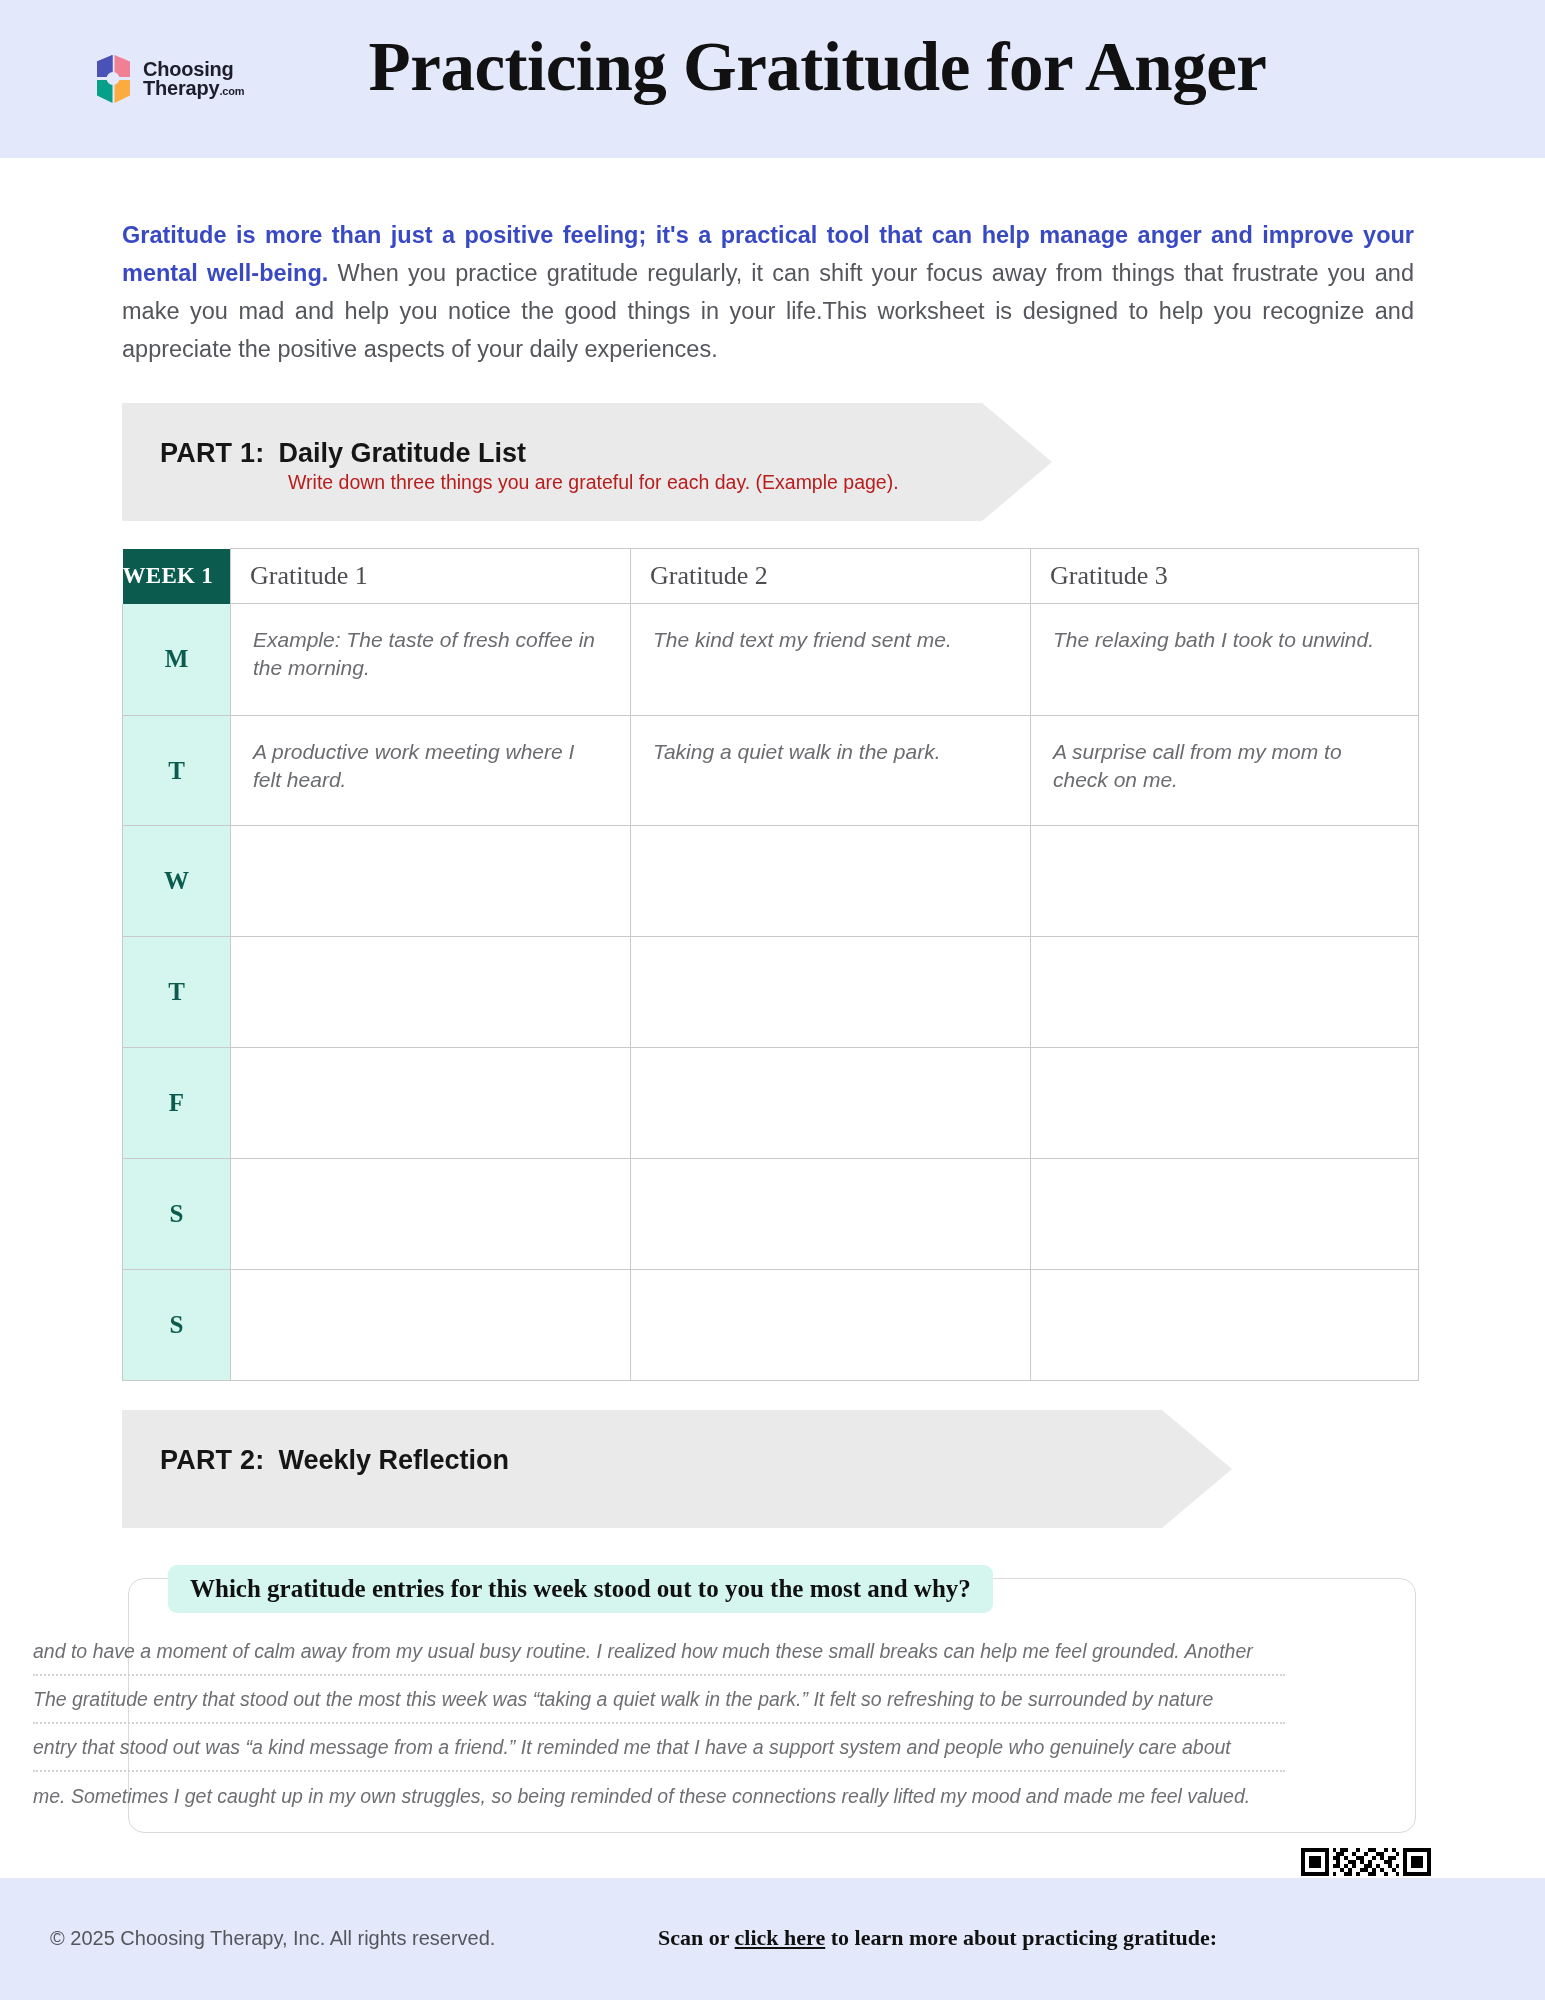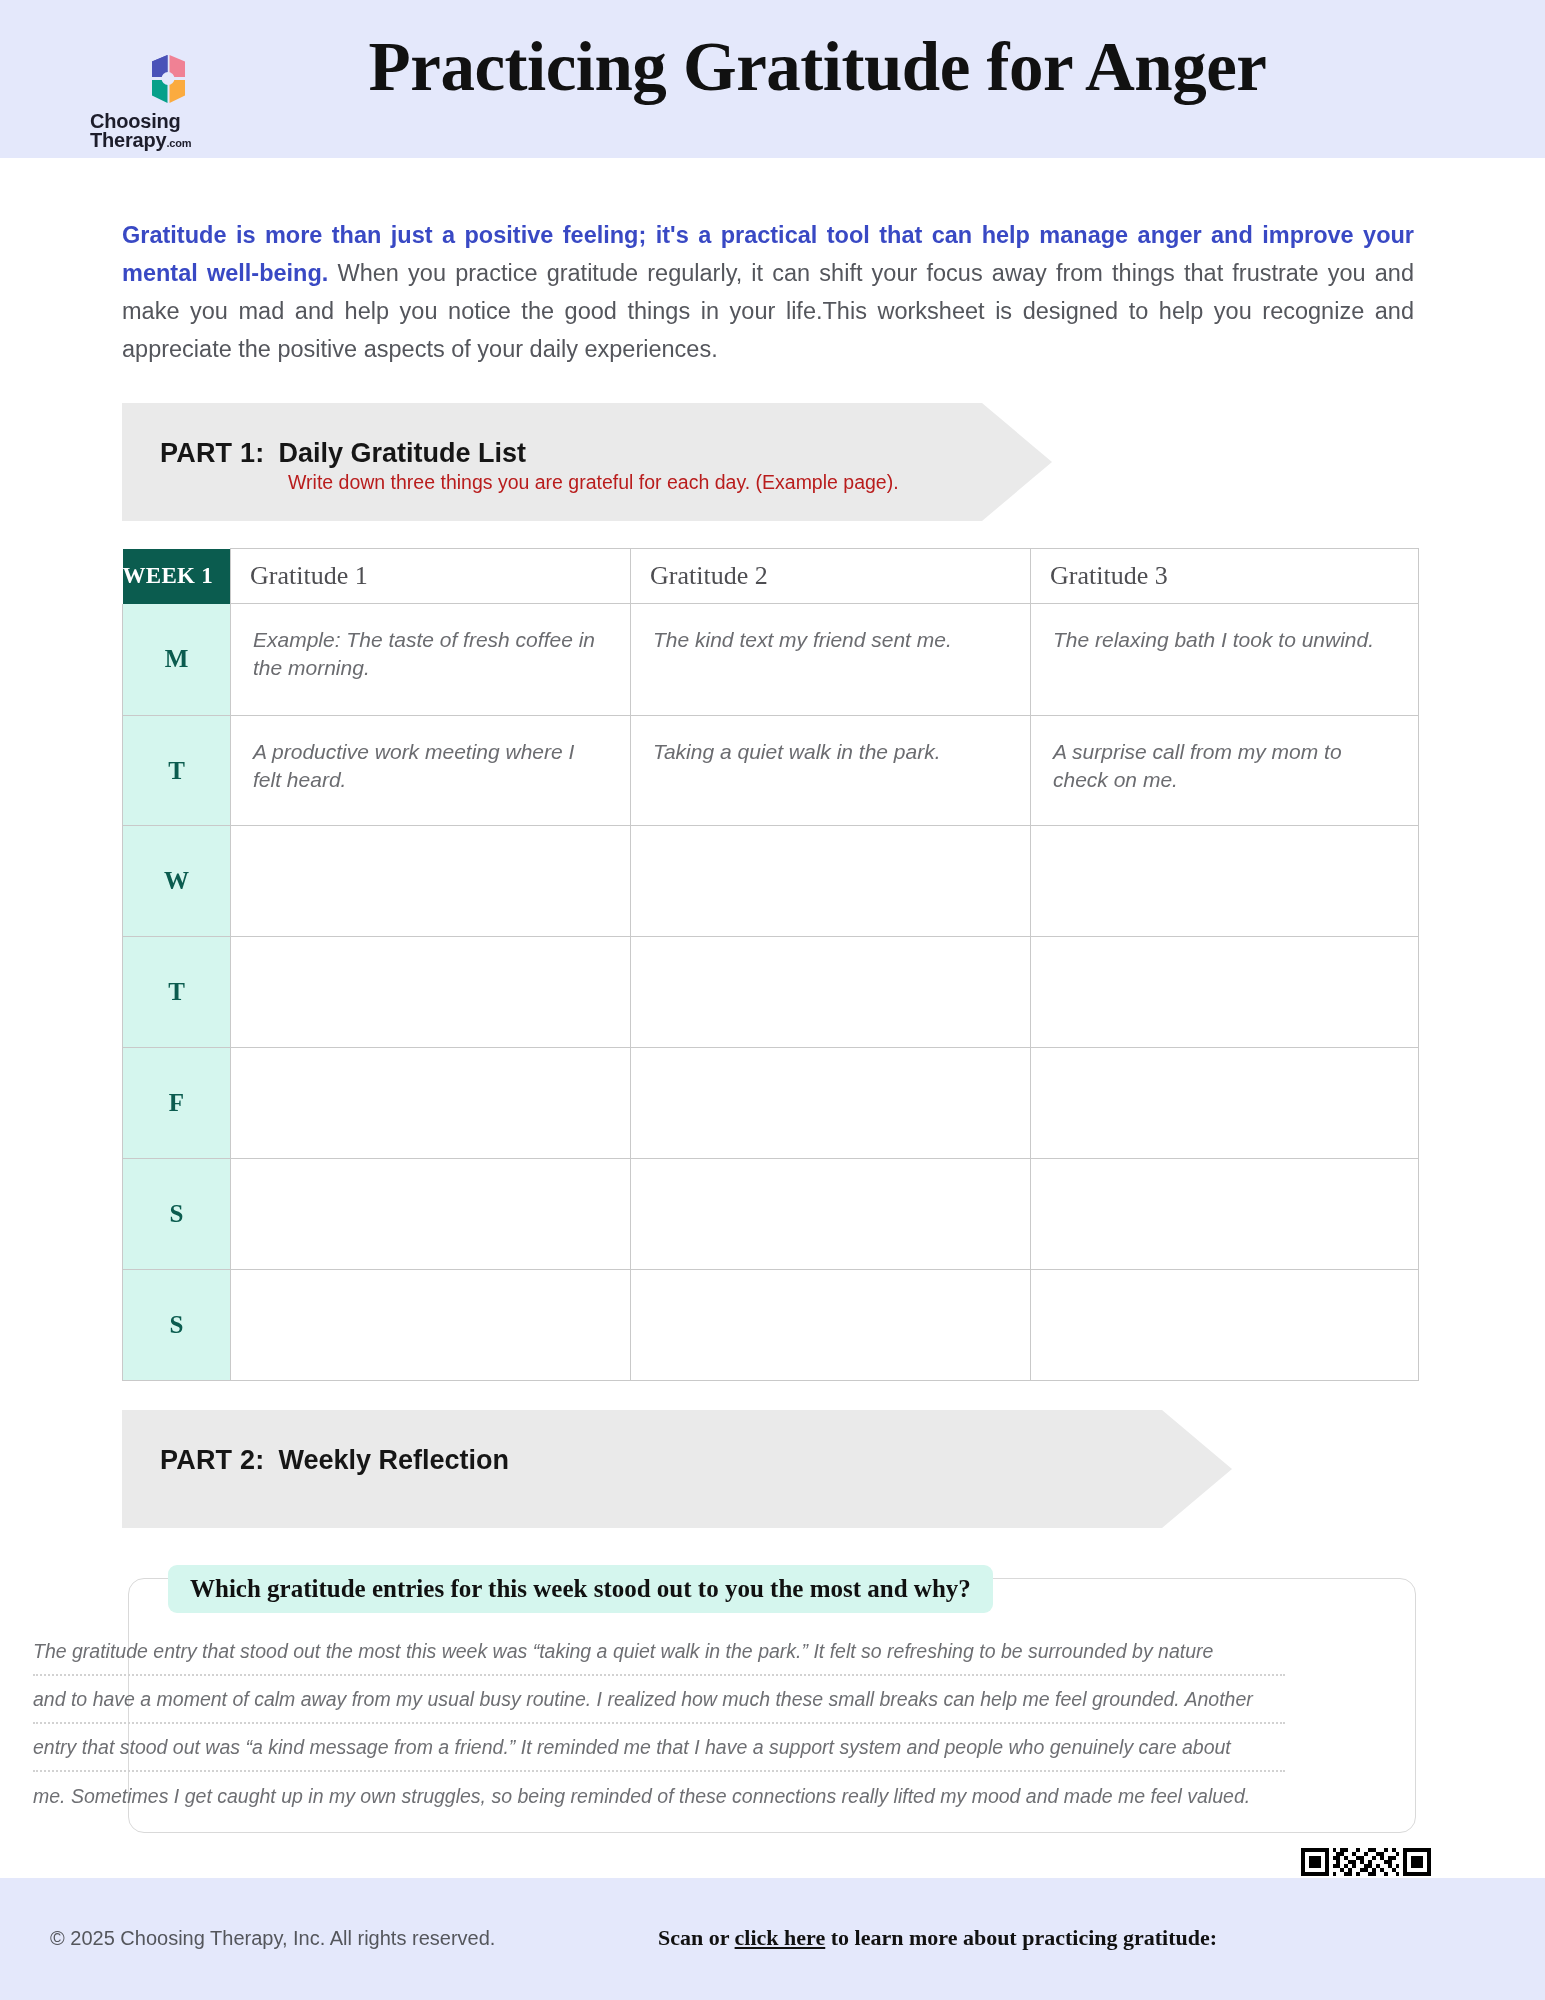--- a/index.html
+++ b/index.html
@@ -23,23 +23,22 @@
     left: 0; top: 0;
     width: 1545px; height: 158px;
     background: #e4e8fb;
     display: flex;
     align-items: center;
   }
   .logo-wrap {
     position: absolute;
     left: 90px; top: 53px;
     display: flex;
-    align-items: flex-end;
+    align-items: center;
     gap: 7px;
-    flex-direction: column;
   }
   .logo-mark { width: 46px; height: 52px; display:block; }
   .logo-text {
     font-family: "Liberation Sans", sans-serif;
     line-height: 0.95;
     color: #1d1d2b;
   }
   .logo-text .l1 { font-size: 20px; font-weight: 700; letter-spacing: -0.2px; display:block;}
   .logo-text .l2 { font-size: 20px; font-weight: 700; letter-spacing: -0.2px; display:block;}
   .logo-text .l2 .dotcom { font-size: 11px; font-weight: 700; margin-top: 44px; }
@@ -328,22 +327,22 @@
   <div class="part-banner" style="left:122px; top:1410px; width:1110px;">
     <div class="row1">
       <span class="pnum">PART 2:</span>
       <span class="ptitle">Weekly Reflection</span>
     </div>
   </div>
 
   <div class="reflect-box" style="left:128px; top:1578px; width:1288px; height:255px;"></div>
   <div class="reflect-q" style="left:168px; top:1565px; height:48px;">Which gratitude entries for this week stood out to you the most and why?</div>
   <div class="reflect-lines" style="top:1628px;">
+    <div class="rline">and to have a moment of calm away from my usual busy routine. I realized how much these small breaks can help me feel grounded. Another</div>
     <div class="rline">The gratitude entry that stood out the most this week was “taking a quiet walk in the park.” It felt so refreshing to be surrounded by nature</div>
-    <div class="rline">and to have a moment of calm away from my usual busy routine. I realized how much these small breaks can help me feel grounded. Another</div>
     <div class="rline">entry that stood out was “a kind message from a friend.” It reminded me that I have a support system and people who genuinely care about</div>
     <div class="rline">me. Sometimes I get caught up in my own struggles, so being reminded of these connections really lifted my mood and made me feel valued.</div>
   </div>
 
   <div class="qr">
     <svg width="130" height="130" viewBox="0 0 33 33" shape-rendering="crispEdges" xmlns="http://www.w3.org/2000/svg">
       <rect width="33" height="33" fill="#fff"></rect>
       <g fill="#000">
         <rect x="0" y="0" width="7" height="1"></rect>
           <rect x="0" y="6" width="7" height="1"></rect>

